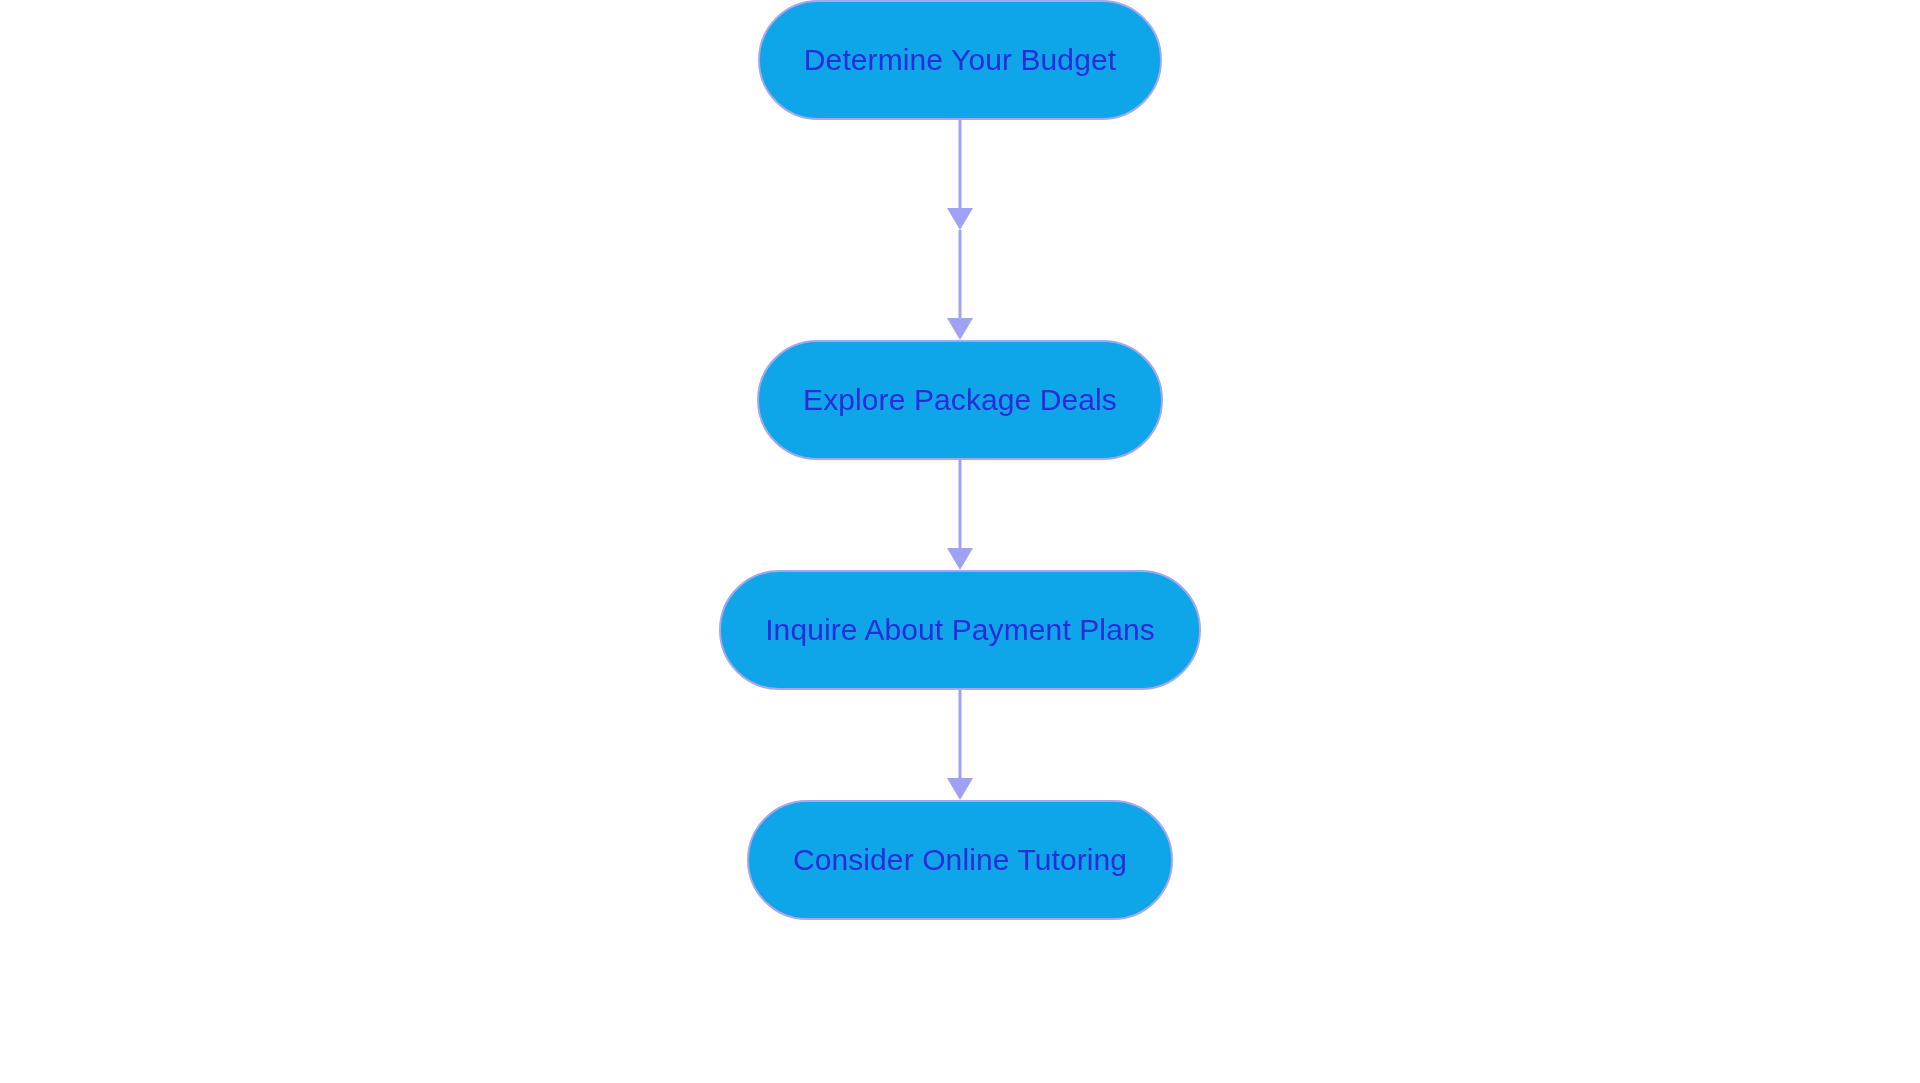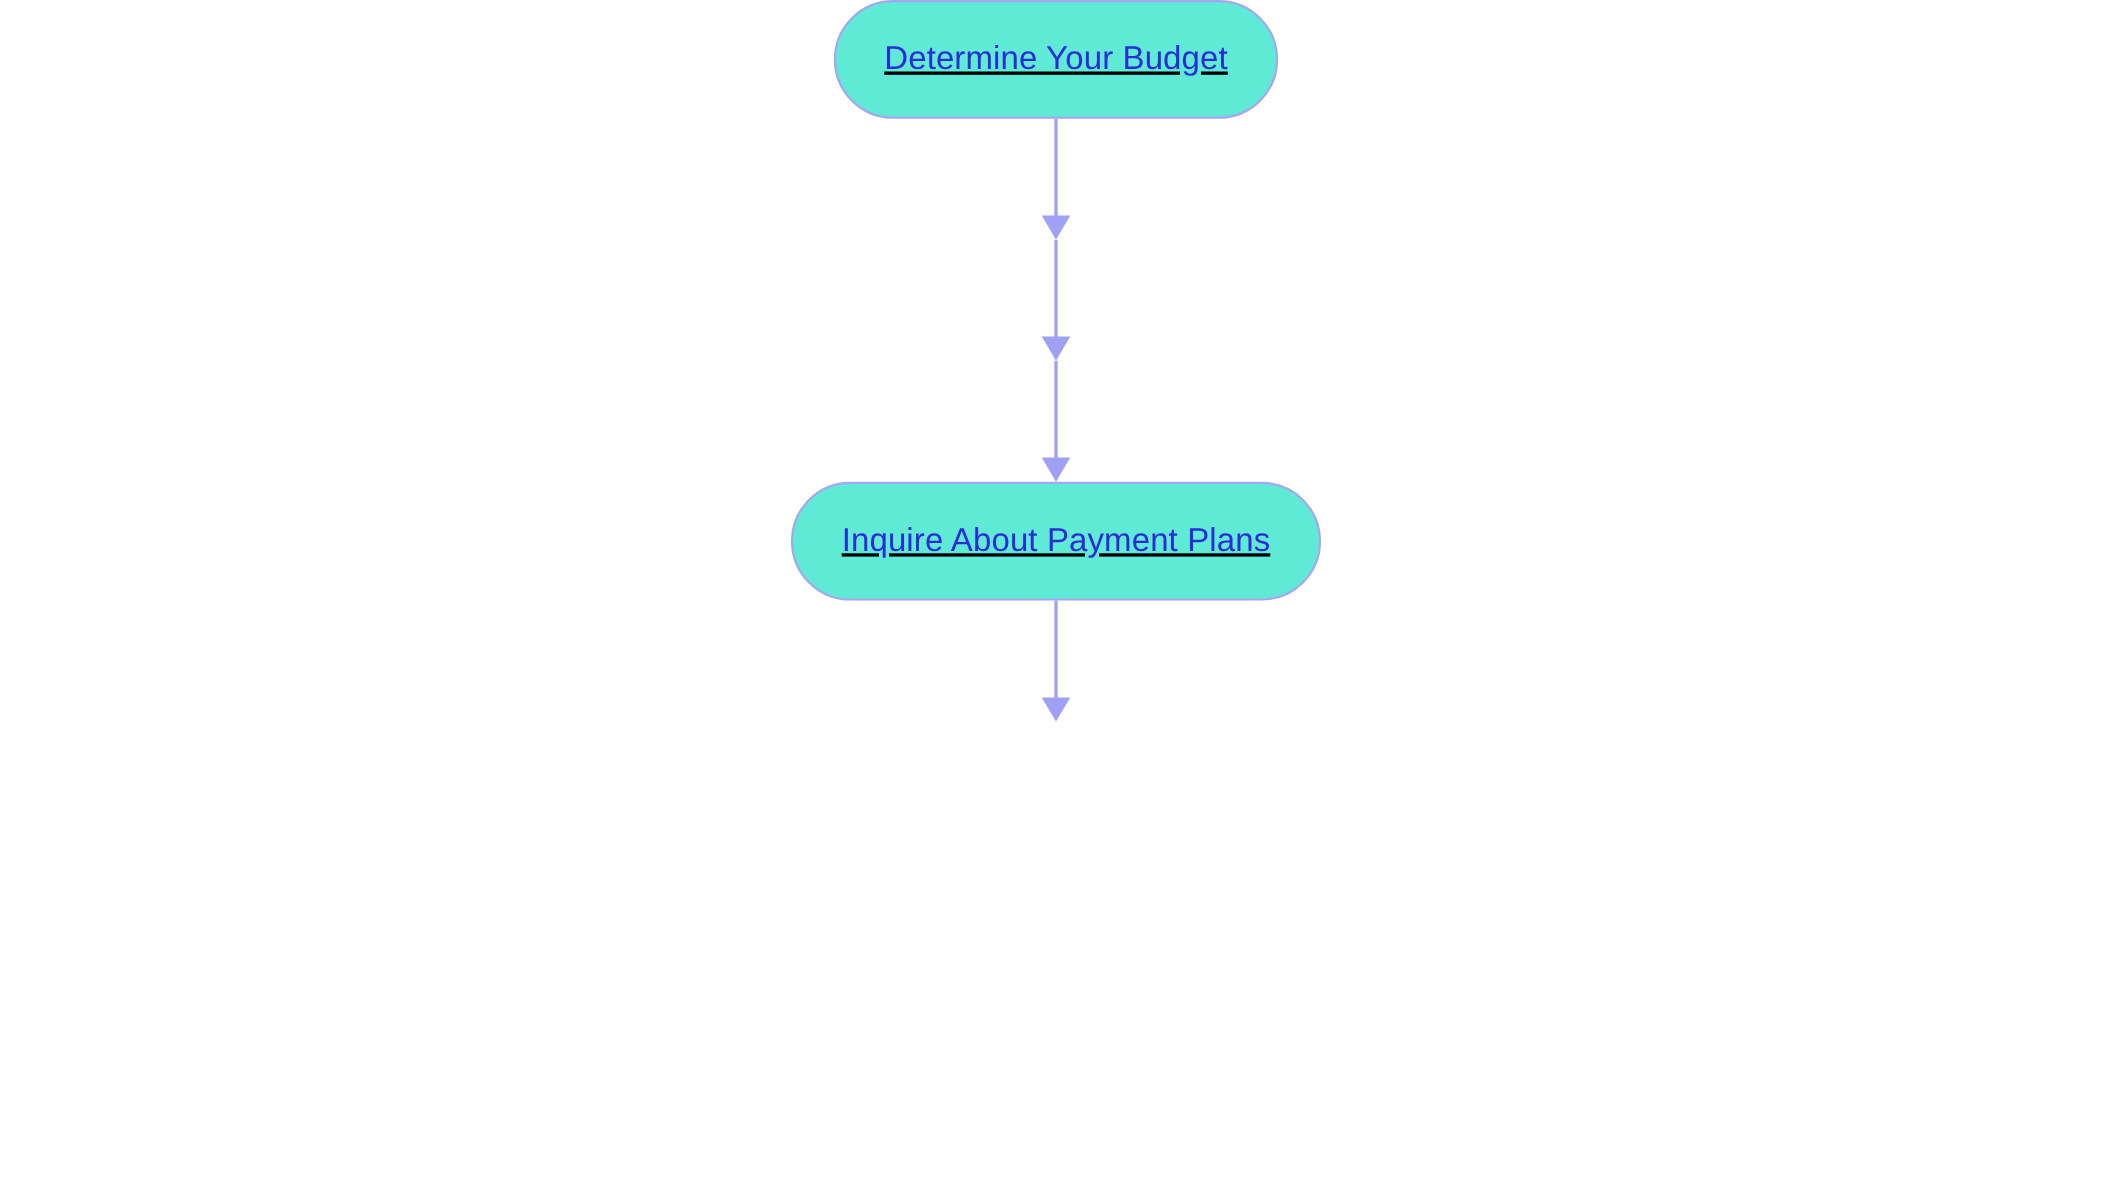--- a/index.html
+++ b/index.html
@@ -23,30 +23,29 @@
     left: 0;
     top: 0;
     width: 1920px;
     height: 1083px;
     display: flex;
     flex-direction: column;
     align-items: center;
   }
   .node {
     box-sizing: border-box;
-    height: 108px;
+    height: 120px;
     border-radius: 60px;
-    background: #5eead4;
+    background: #0ea5e9;
     border: 2px solid #a5a7f0;
     display: flex;
     align-items: center;
     justify-content: center;
     padding: 0 44px;
     white-space: nowrap;
-    text-decoration: underline;
   }
   .node-label {
     font-size: 30px;
     line-height: 1;
     letter-spacing: 0.1px;
     color: #2b2bd9;
     font-weight: 400;
   }
   .connector {
     width: 40px;
@@ -89,30 +88,36 @@
       <div class="shaft"></div>
       <div class="head"></div>
     </div>
 
 
     <div class="connector">
       <div class="shaft"></div>
       <div class="head"></div>
     </div>
 
+    <div class="node">
+      <span class="node-label">Explore Package Deals</span>
+    </div>
 
     <div class="connector">
       <div class="shaft"></div>
       <div class="head"></div>
     </div>
 
     <div class="node">
       <span class="node-label">Inquire About Payment Plans</span>
     </div>
 
     <div class="connector">
       <div class="shaft"></div>
       <div class="head"></div>
     </div>
 
+    <div class="node">
+      <span class="node-label">Consider Online Tutoring</span>
+    </div>
 
   </div>
 </div>
 
 </body></html>

